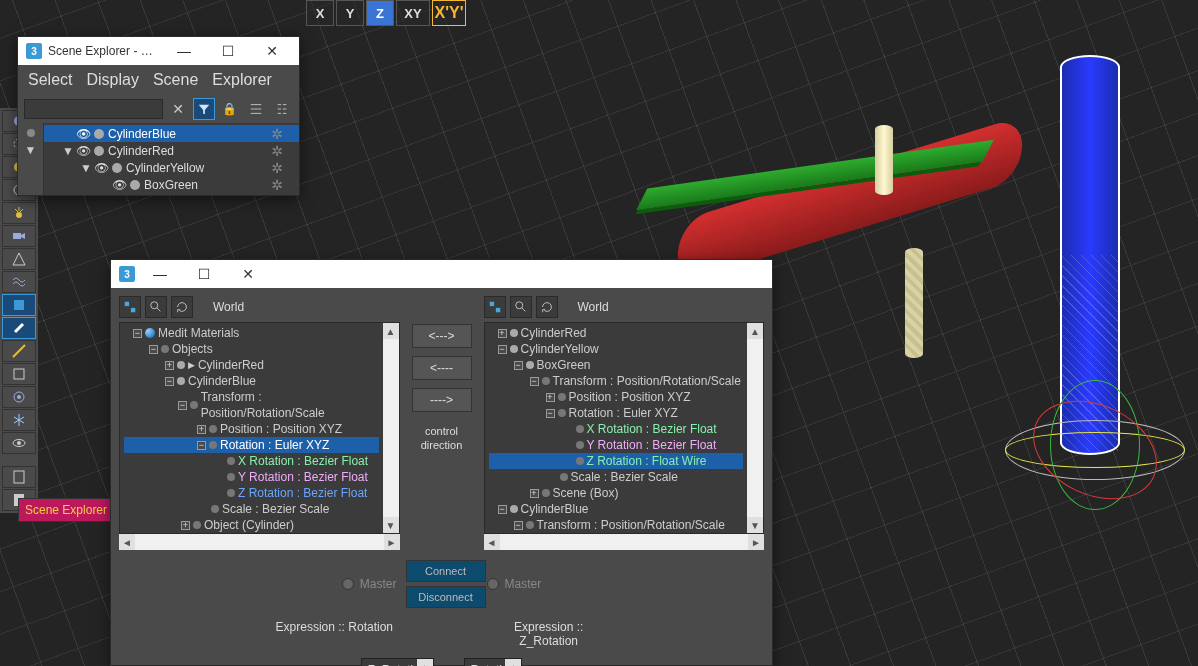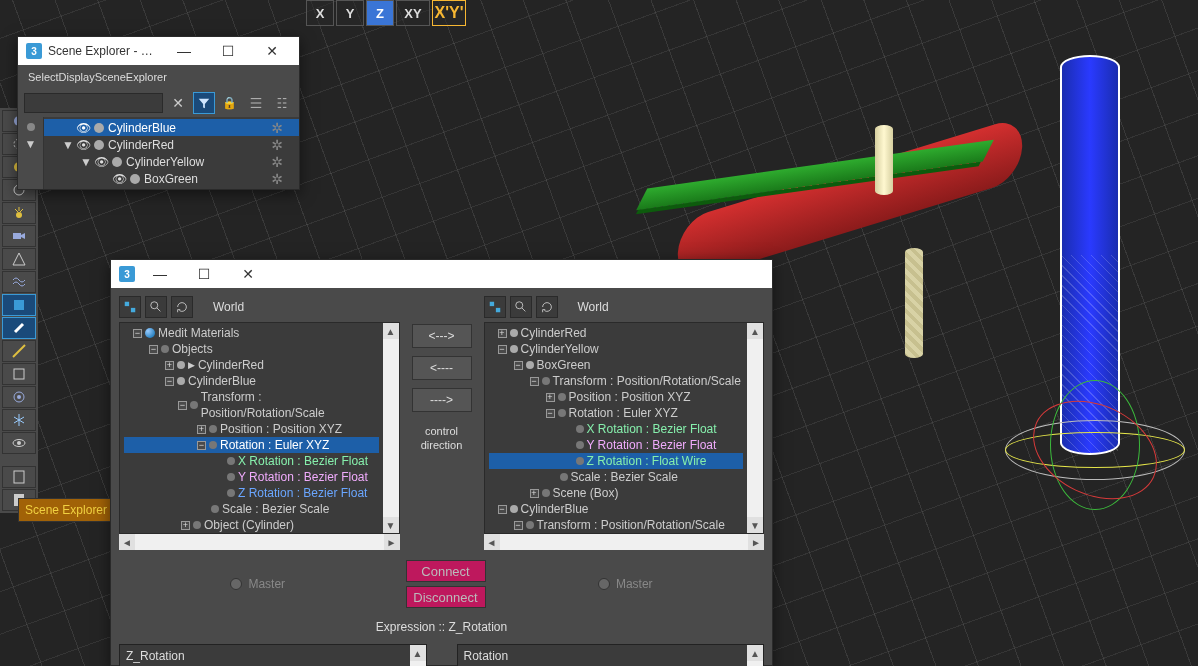--- a/index.html
+++ b/index.html
@@ -58,32 +58,32 @@
   .axis-btn { width:28px; height:26px; background:#2a2a2a88; color:#ddd; display:flex; align-items:center; justify-content:center; font-weight:bold; border:1px solid #555; font-size:13px; }
   .axis-btn.active { background:#3a75d6; color:#fff; }
   .axis-btn.wide { width:34px; }
   .axis-btn.orange { color:#f7b733; border-color:#f7b733; font-size:16px; }
 
   
   .left-toolbar { position:absolute; left:0; top:108px; width:38px; display:flex; flex-direction:column; gap:1px; background:#4a4a4a; padding:2px; }
   .left-toolbar .tbtn { width:34px; height:22px; background:#4a4a4a; border:1px solid #333; display:flex; align-items:center; justify-content:center; }
   .left-toolbar .tbtn.selected { background:#1a4a7a; border-color:#3a9ad6; }
   .left-toolbar svg { width:16px; height:16px; }
-  .scene-explorer-btn { position:absolute; left:18px; top:498px; font-size:12px; color:#f0d040; border:1px solid #333; background:#a16207; padding:4px 6px; }
+  .scene-explorer-btn { position:absolute; left:18px; top:498px; font-size:12px; color:#f0d040; border:1px solid #333; background:#be185d; padding:4px 6px; }
 
   
   .window { position:absolute; background:#4a4a4a; border:1px solid #2a2a2a; box-shadow:0 4px 14px rgba(0,0,0,0.5); }
   .titlebar { height:28px; background:#fff; color:#333; display:flex; align-items:center; padding:0 8px; gap:6px; }
   .titlebar .ticon { width:16px; height:16px; background:#3a9ad6; border-radius:2px; display:flex; align-items:center; justify-content:center; color:#fff; font-size:10px; font-weight:bold; }
   .titlebar .title-text { flex:1; font-size:12px; white-space:nowrap; overflow:hidden; text-overflow:ellipsis; }
   .titlebar .winbtn { width:38px; height:28px; display:flex; align-items:center; justify-content:center; color:#333; font-size:14px; }
 
   
   .se { left:17px; top:36px; width:283px; }
-  .se .menubar { display:flex; padding:6px 10px; color:#ddd; font-size:11px; }
+  .se .menubar { display:flex; gap:14px; padding:6px 10px; color:#ddd; font-size:16px; }
   .se .toolbar { display:flex; align-items:center; padding:3px 6px; gap:4px; }
   .se .searchbox { flex:1; height:20px; background:#3b3b3b; border:1px solid #2a2a2a; display:flex; align-items:center; }
   .se .toolbar .icon { width:22px; height:22px; display:flex; align-items:center; justify-content:center; }
   .se .toolbar .icon.sel { background:#1a4a7a; border:1px solid #3a9ad6; }
   .se .columns { display:flex; background:#3a3a3a; padding:3px 6px; font-size:11px; border-top:1px solid #2a2a2a; border-bottom:1px solid #2a2a2a; }
   .se .columns .col1 { flex:1; display:flex; align-items:center; gap:4px; }
   .se .columns .col2 { width:50px; text-align:right; }
   .se .tree-and-strip { display:flex; }
   .se .row-strip { width:26px; background:#4a4a4a; border-right:1px solid #333; display:flex; flex-direction:column; padding-top:1px; }
   .se .row-strip .dot { height:17px; display:flex; align-items:center; justify-content:center; }
@@ -91,21 +91,21 @@
   .se .trow { height:17px; display:flex; align-items:center; padding-left:6px; gap:4px; position:relative; }
   .se .trow .col-frozen { position:absolute; right:16px; color:#888; font-size:14px; }
   .se .trow.selected { background:#1d5fa8; color:#fff; }
   .se .exp { width:10px; text-align:center; color:#ccc; cursor:pointer; }
   .se .eye { width:14px; text-align:center; }
   .se .node-dot { width:10px; height:10px; border-radius:50%; background:#aaa; }
   .se .spacer { display:inline-block; }
 
   
   .pw { left:110px; top:259px; width:663px; height:407px; }
-  .pw .body { padding:6px 8px; display:flex; flex-direction:column; gap:6px; height:calc(100% - 28px); }
+  .pw .body { padding:6px 8px; display:flex; flex-direction:column; gap:6px; height:calc(100% - 28px);align-items:center; }
   .pw .dual { display:flex; gap:6px; }
   .pw .pane { flex:1; display:flex; flex-direction:column; }
   .pw .pane-toolbar { display:flex; gap:4px; align-items:center; padding:2px 0 4px; }
   .pw .pane-toolbar .pico { width:22px; height:22px; background:#3b3b3b; border:1px solid #2a2a2a; display:flex; align-items:center; justify-content:center; }
   .pw .pane-toolbar .lbl { margin-left:16px; color:#ddd; }
   .pw .tree-box { height:212px; background:#3b3b3b; border:1px solid #2a2a2a; overflow:hidden; position:relative; display:flex; }
   .pw .tree-list { flex:1; padding:2px 4px; overflow:hidden; font-size:12px; line-height:16px; }
   .pw .vscroll { width:16px; background:#f0f0f0; display:flex; flex-direction:column; }
   .pw .vscroll .arr { height:16px; background:#e0e0e0; display:flex; align-items:center; justify-content:center; color:#555; font-size:10px; }
   .pw .hscroll { height:16px; background:#f0f0f0; display:flex; }
@@ -121,21 +121,21 @@
   .pw .txt-green { color:#f0abfc; }
   .pw .txt-blue { color:#6aa6ff; }
 
   .pw .middle-col { width:72px; display:flex; flex-direction:column; align-items:center; gap:8px; padding-top:30px; }
   .pw .arrow-btn { width:60px; height:24px; background:#555; border:1px solid #333; color:#ddd; display:flex; align-items:center; justify-content:center; font-size:12px; }
   .pw .ctrl-label { text-align:center; color:#ddd; font-size:11px; line-height:14px; margin-top:4px; }
 
   .pw .master-row { display:flex; margin-top:4px; }
   .pw .master-row .half { flex:1; display:flex; align-items:center; justify-content:center; gap:6px; color:#888; }
   .pw .master-row .mid { width:90px; display:flex; flex-direction:column; gap:4px; align-items:center; }
-  .pw .conn-btn { width:80px; height:22px; background:#be185d; border:1px solid #333; color:#bbb; font-size:13px; display:flex; align-items:center; justify-content:center;margin-left:8px; }
+  .pw .conn-btn { width:80px; height:22px; background:#0c4a6e; border:1px solid #333; color:#bbb; font-size:11px; display:flex; align-items:center; justify-content:center;margin-left:8px; }
   .pw .master-radio { width:12px; height:12px; border-radius:50%; background:#666; border:1px solid #333; }
 
   .pw .expr-row { display:flex; gap:90px; margin-top:6px; }
   .pw .expr-row .elabel { flex:1; text-align:center; color:#ddd; font-size:12px; }
   .pw .expr-boxes { display:flex; gap:30px; margin-top:4px; }
   .pw .expr-box { flex:1; height:42px; background:#3b3b3b; border:1px solid #222; padding:4px 6px; color:#ddd; font-size:12px; position:relative; }
   .pw .expr-box .vscroll { position:absolute; right:0; top:0; bottom:0; width:16px; }
 
   .tri-up { width:0;height:0;border-left:4px solid transparent;border-right:4px solid transparent;border-bottom:5px solid #ccc; display:inline-block; }
   .disclose-down { color:#ccc; }
@@ -597,20 +597,21 @@
         <div class="conn-btn">Connect</div>
         <div class="conn-btn">Disconnect</div>
       </div>
       <div class="half">
         <span class="master-radio"></span>
         <span>Master</span>
       </div>
     </div>
 
     <div class="expr-row">
+      <div class="elabel">Expression :: Rotation</div>
       <div class="elabel">Expression :: Z_Rotation</div>
     </div>
     <div class="expr-boxes">
       <div class="expr-box">
         <span>Z_Rotation</span>
         <div class="vscroll">
             <div class="arr">▲</div>
             <div style="flex:1"></div>
           </div>
       </div>

